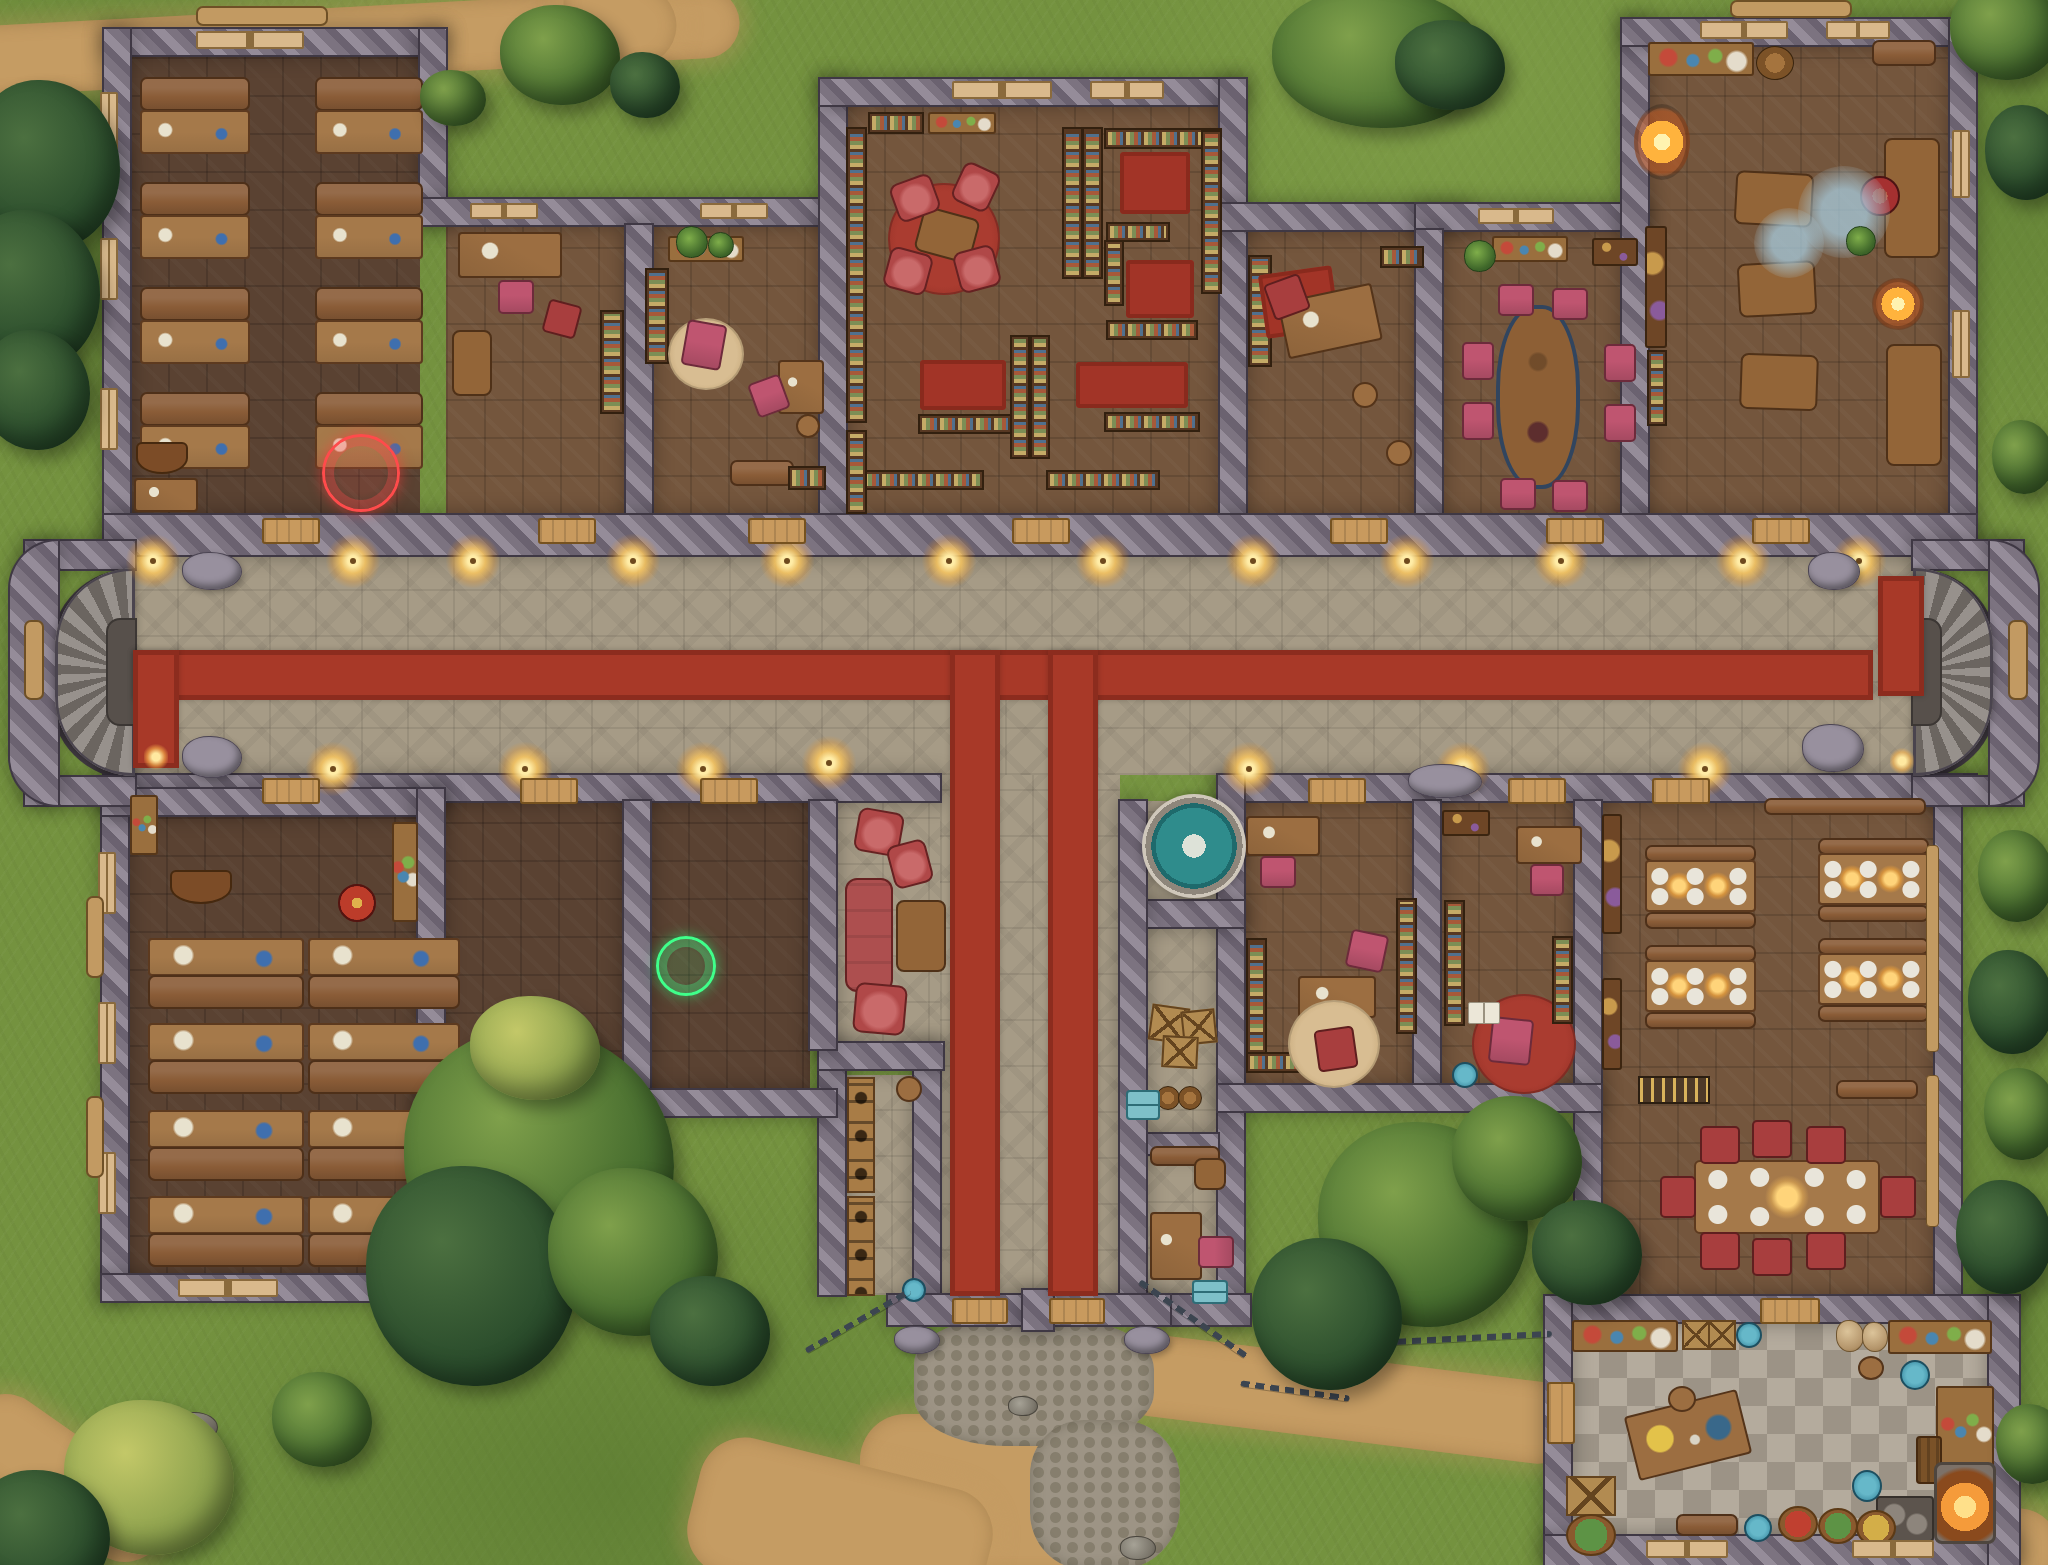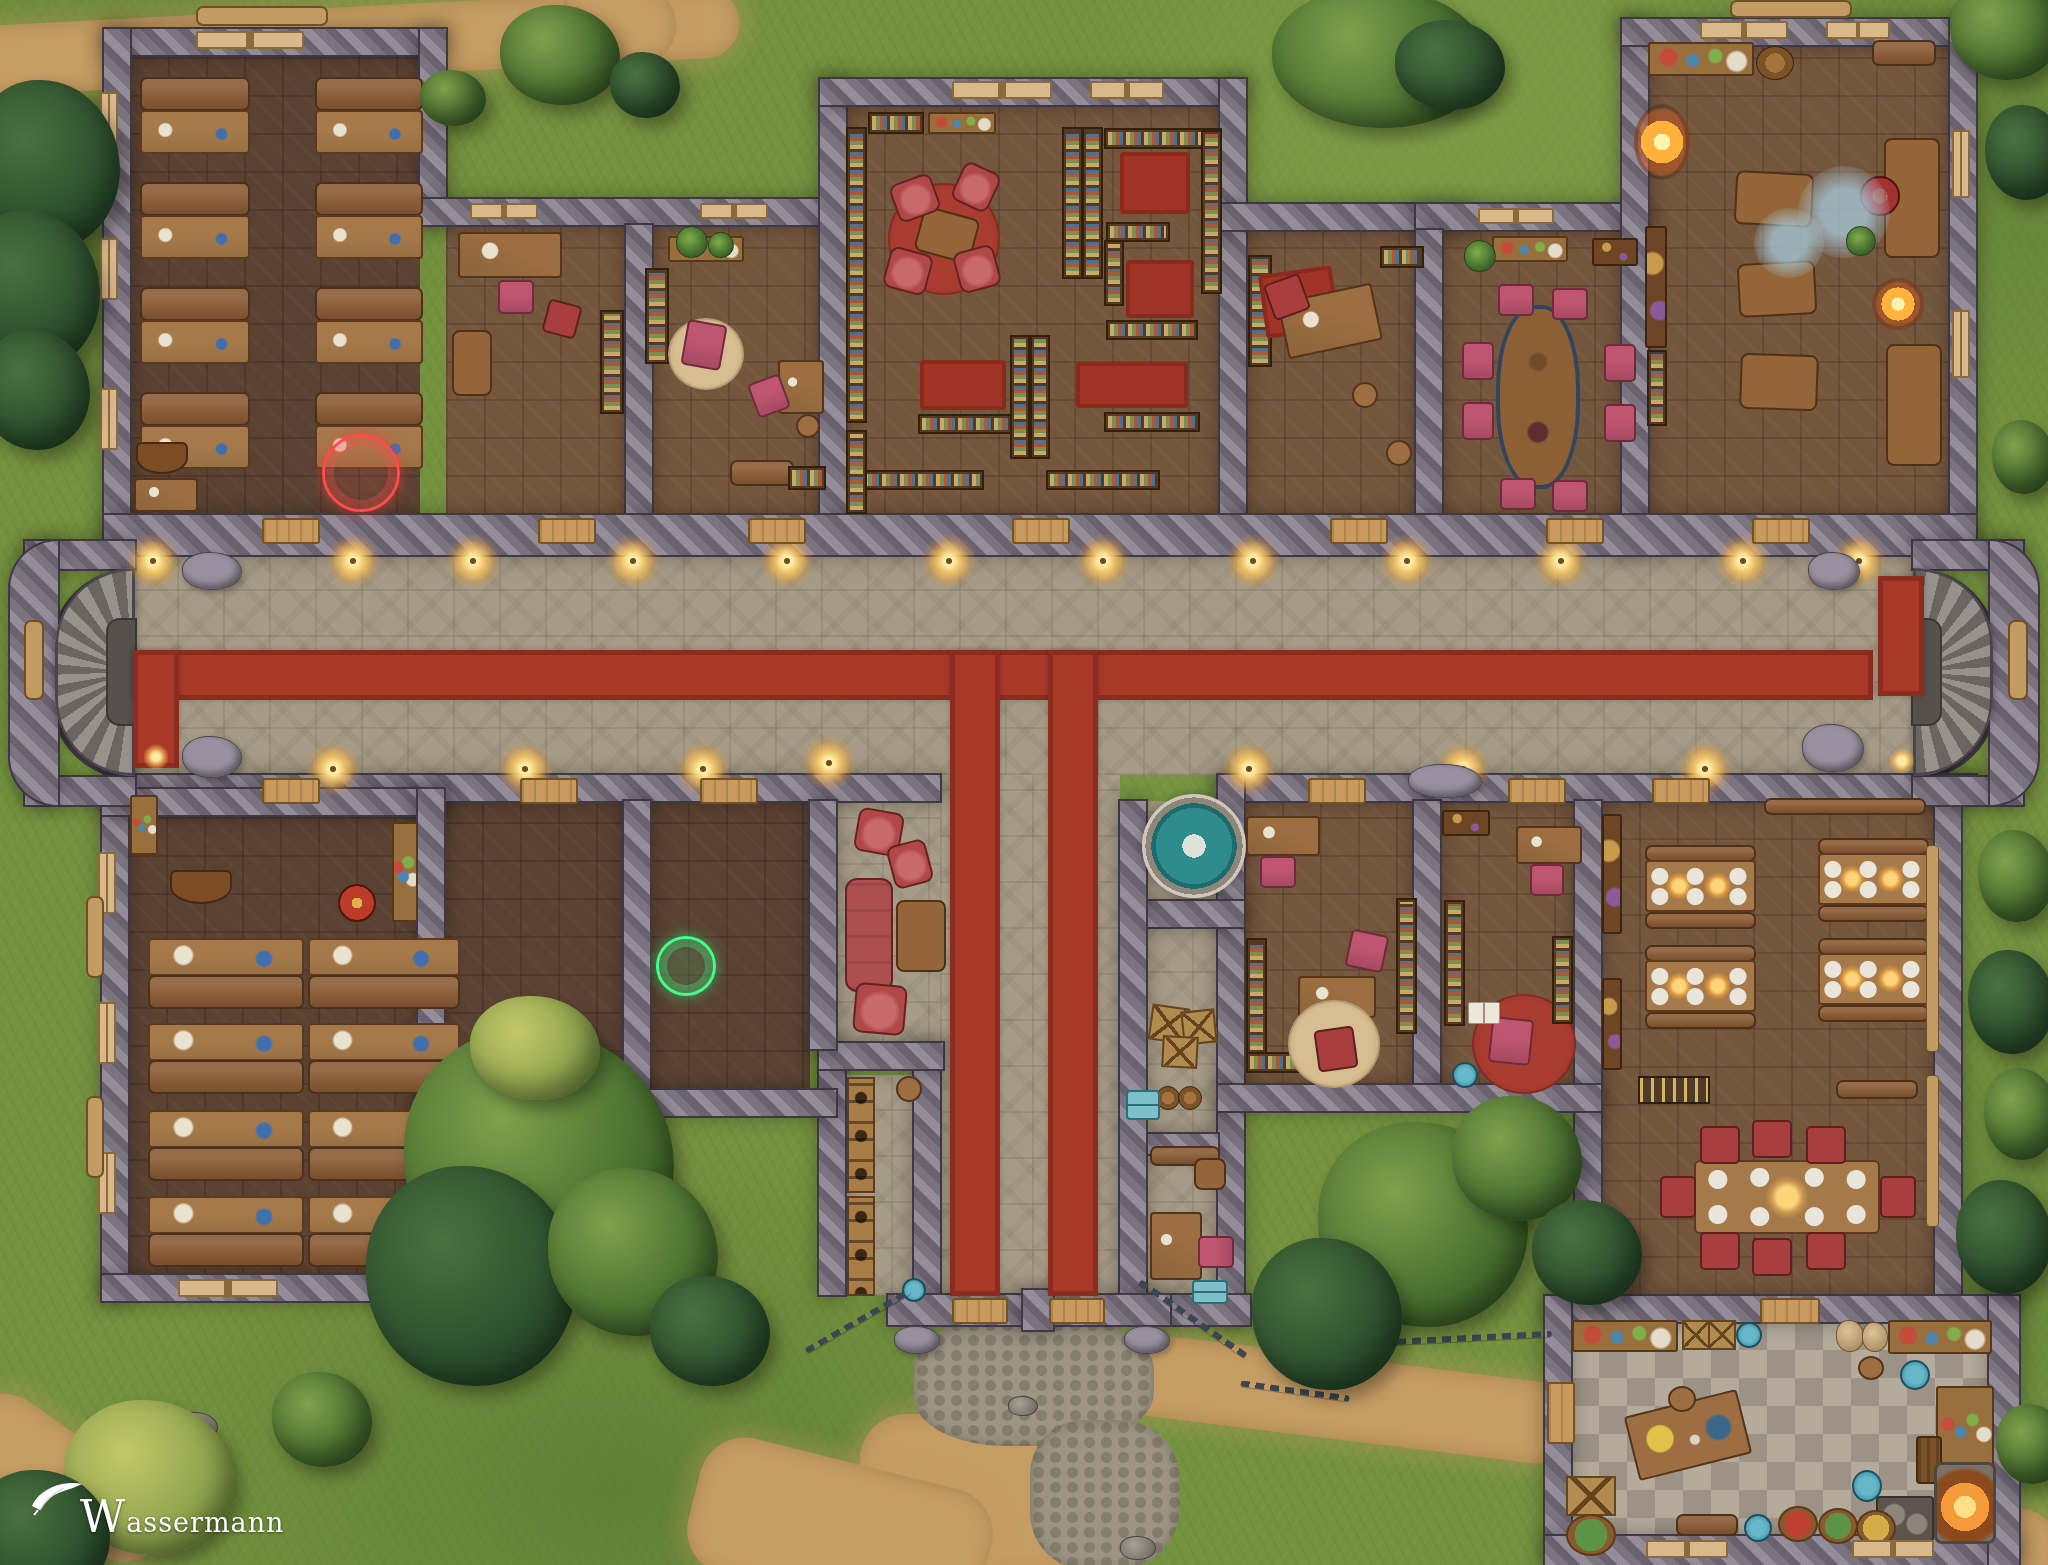--- a/index.html
+++ b/index.html
@@ -600,21 +600,13 @@
       <div class="tree dark" style="left: 650px; top: 1276px; width: 120px; height: 110px;"></div>
       <div class="tree mid" style="left: 1318px; top: 1122px; width: 210px; height: 205px;"></div>
       <div class="tree dark" style="left: 1252px; top: 1238px; width: 150px; height: 152px;"></div>
       <div class="tree mid" style="left: 1452px; top: 1096px; width: 130px; height: 125px;"></div>
       <div class="tree dark" style="left: 1532px; top: 1200px; width: 110px; height: 105px;"></div>
       <div class="tree yellow" style="left: 64px; top: 1400px; width: 170px; height: 155px;"></div>
       <div class="tree dark" style="left: -30px; top: 1470px; width: 140px; height: 130px;"></div>
       <div class="tree mid" style="left: 272px; top: 1372px; width: 100px; height: 95px;"></div>
       <div class="tree mid" style="left: 1996px; top: 1404px; width: 70px; height: 80px;"></div>
     </div>
-  <div class="watermark">
-    <svg width="60" height="40" viewBox="0 0 60 40">
-      <path d="M6 30 C14 12 38 4 56 8 C44 14 30 16 24 22 C20 26 16 30 14 34 Z" fill="#ffffff"></path>
-      <path d="M14 34 C18 26 26 18 38 12" stroke="#d8d8d8" stroke-width="1.5" fill="none"></path>
-      <path d="M12 34 L8 39" stroke="#ffffff" stroke-width="2" fill="none"></path>
-    </svg>
-    <span class="wm-text">Wassermann</span>
-  </div>
 </div>
 
 </body></html>

